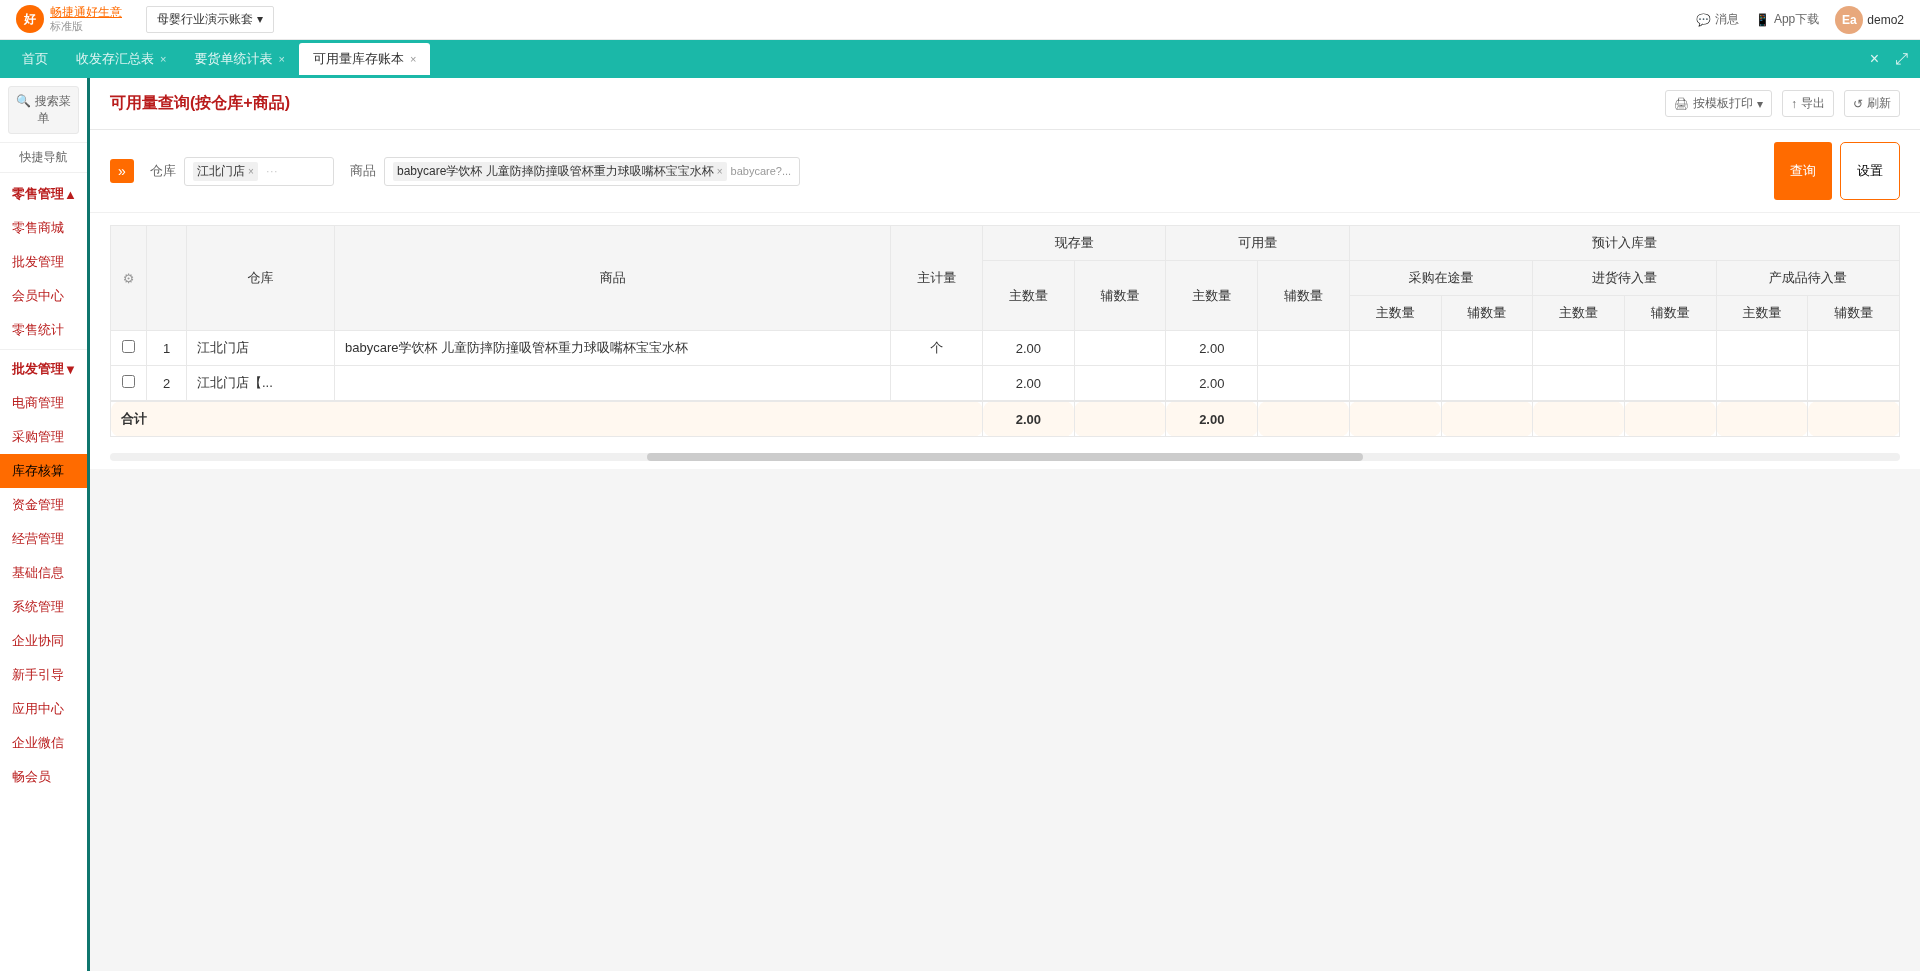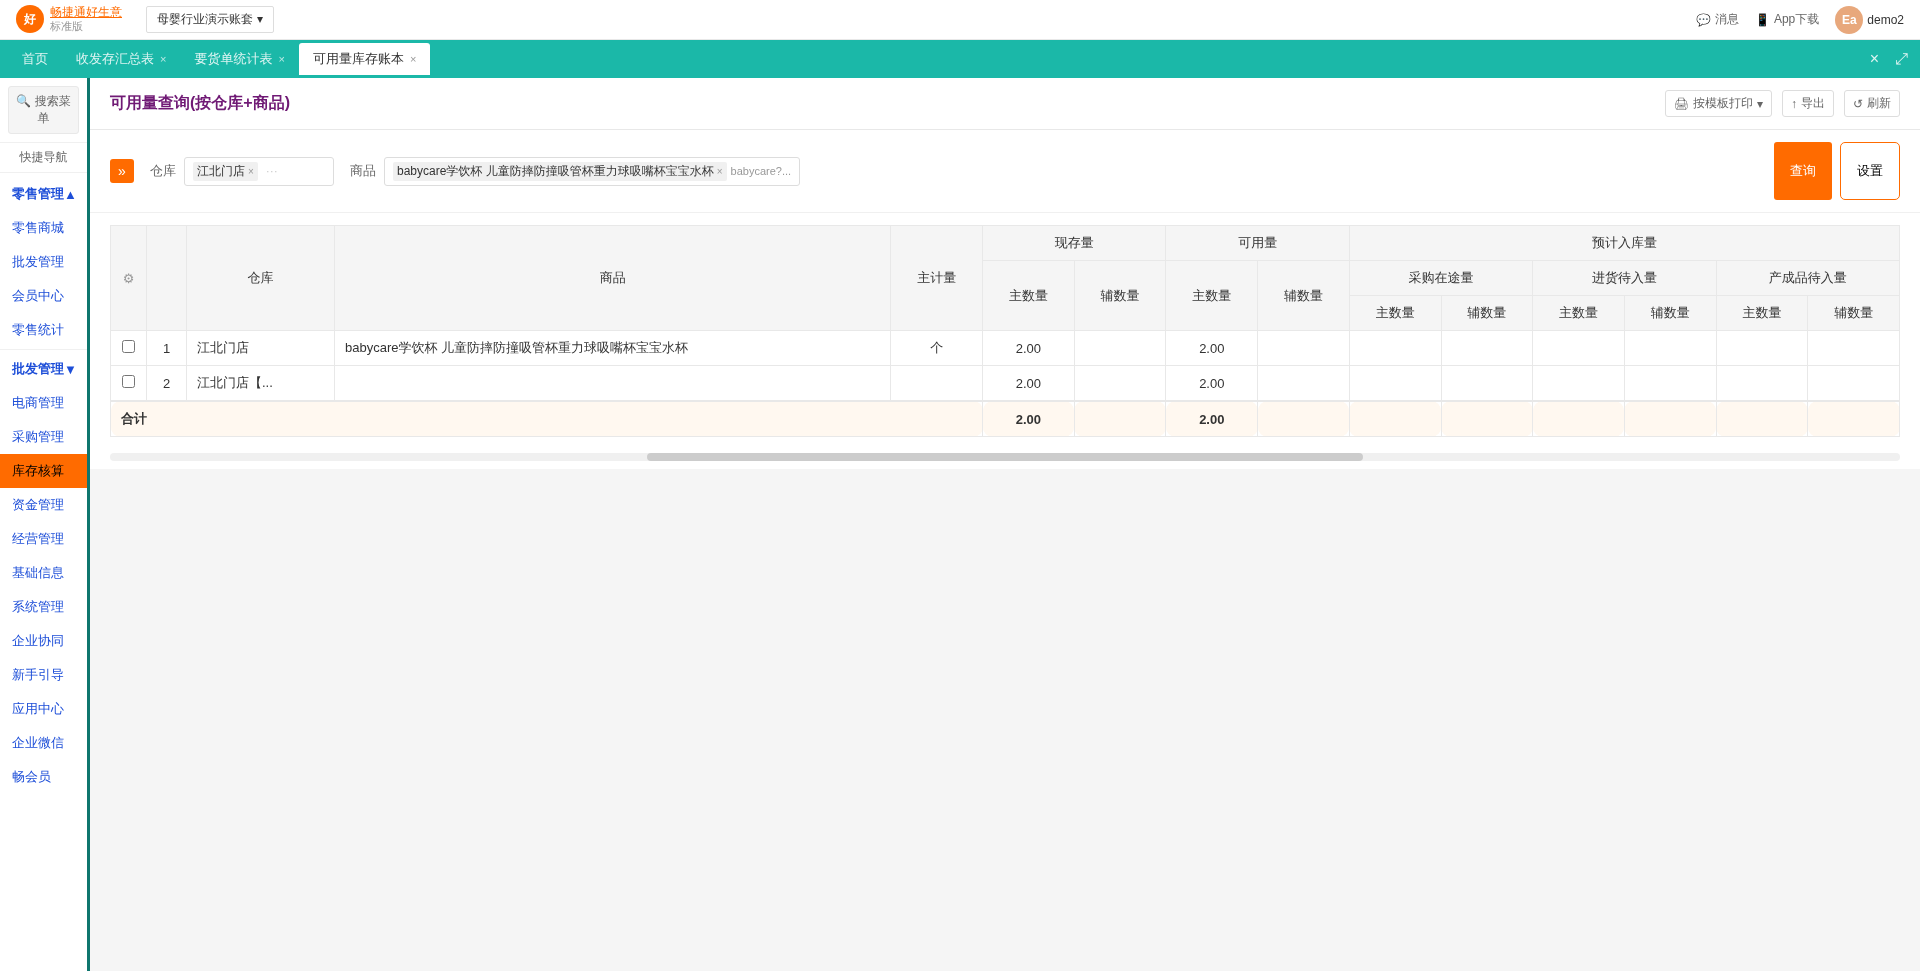--- a/index.html
+++ b/index.html
@@ -94,21 +94,21 @@
     }
     .sidebar-section {
       padding: 4px 0;
     }
     .sidebar-item {
       display: flex;
       align-items: center;
       justify-content: space-between;
       padding: 8px 12px;
       font-size: 13px;
-      color: #1d4ed8;
+      color: #b91c1c;
       cursor: pointer;
       white-space: nowrap;
     }
     .sidebar-item.active { background: #ff6b00; color: #000000; }
     .sidebar-item.section-header { font-weight: bold; font-size: 13px; }
     .sidebar-divider { height: 1px; background: #f0f0f0; margin: 2px 0; }
 
     
     .page-content {
       flex: 1;
@@ -124,21 +124,21 @@
 
     
     .page-header {
       display: flex;
       align-items: center;
       justify-content: space-between;
       padding: 12px 20px;
       background: #fff;
       border-bottom: 1px solid #e8e8e8;
     }
-    .page-title { font-size: 16px; font-weight: bold; color: #701a75; }
+    .page-title { font-size: 16px; font-weight: bold; color: #b91c1c; }
     .page-actions { display: flex; align-items: center; gap: 10px; }
     .action-btn {
       display: flex;
       align-items: center;
       gap: 4px;
       font-size: 12px;
       color: #666;
       cursor: pointer;
       padding: 4px 8px;
       border: 1px solid #ddd;

